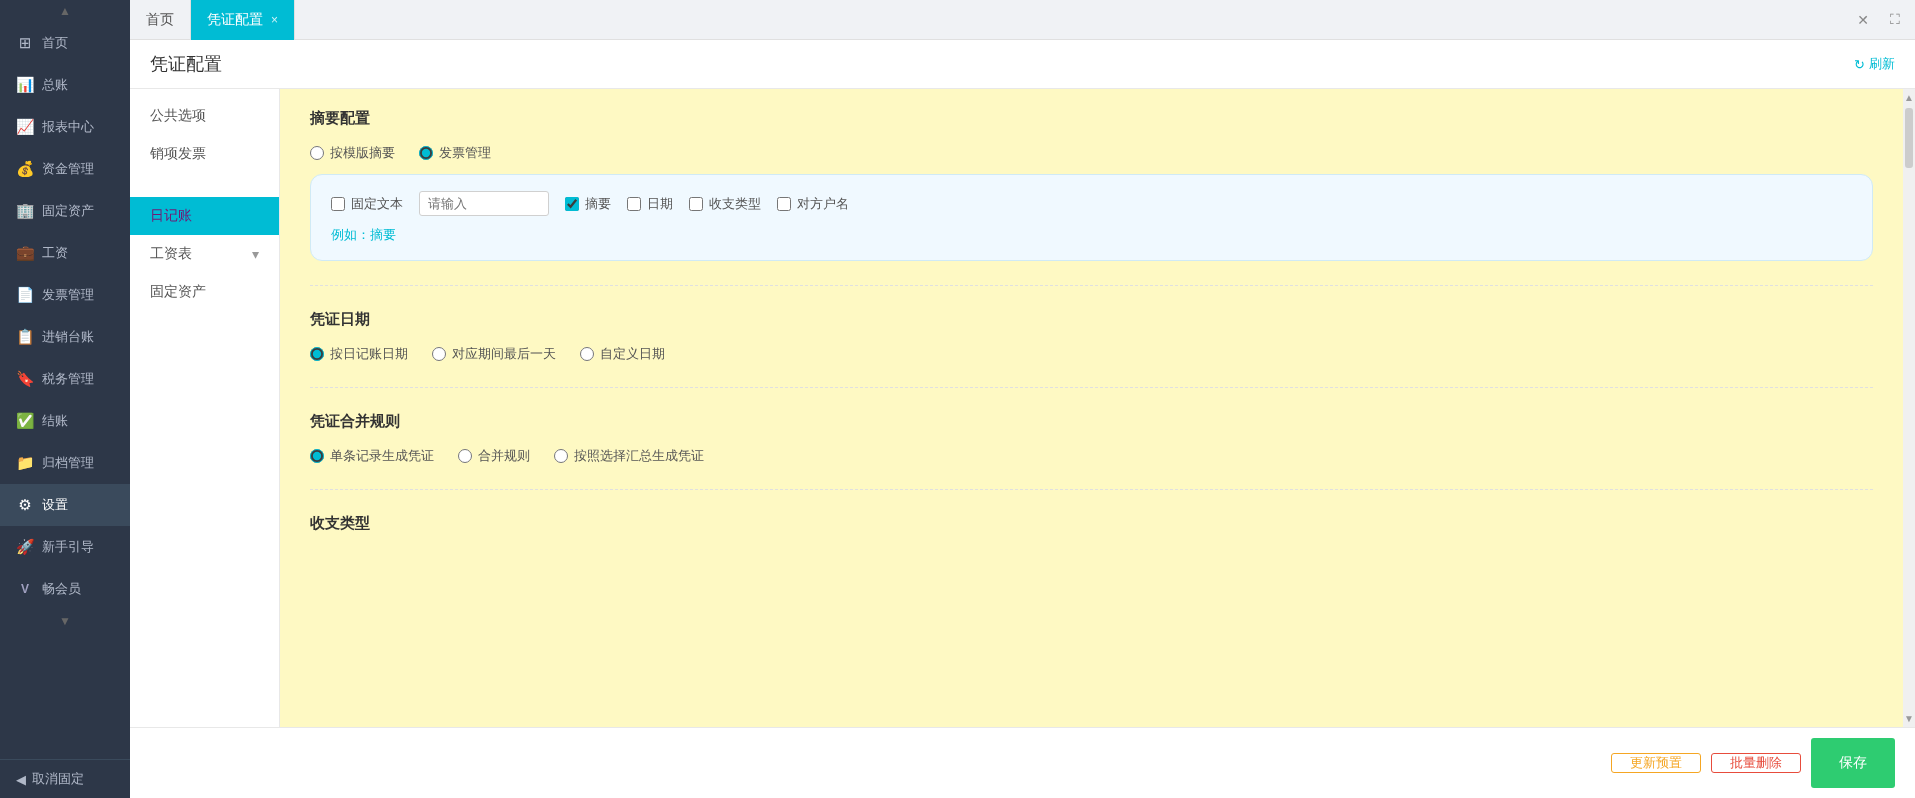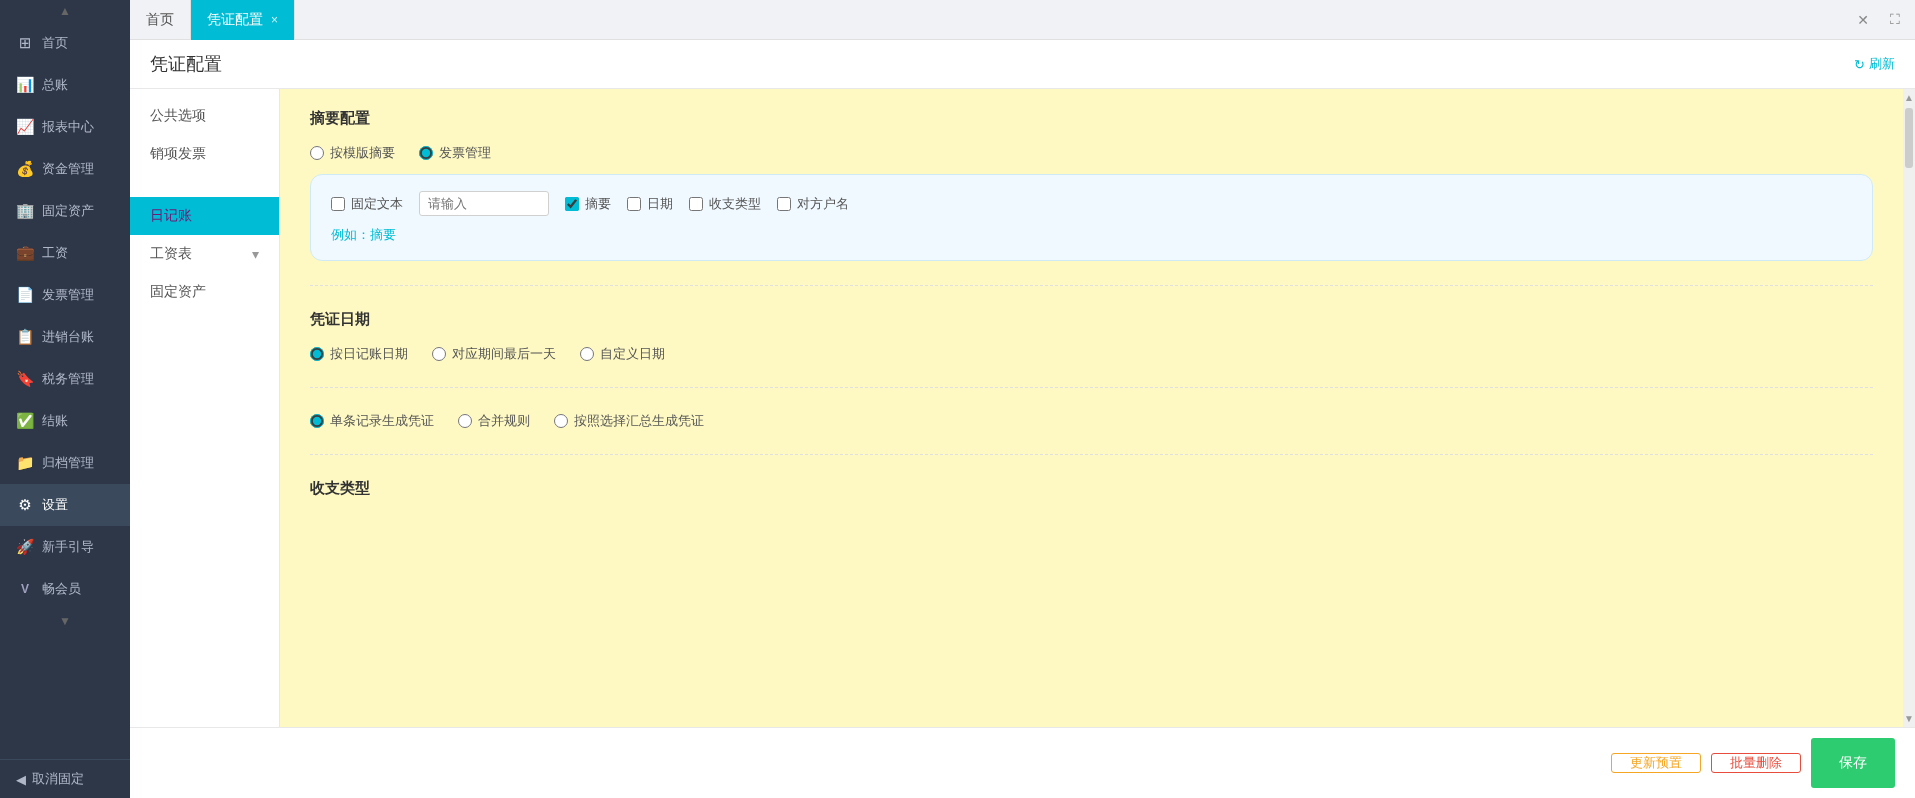--- a/index.html
+++ b/index.html
@@ -478,20 +478,21 @@
             <span>对应期间最后一天</span>
           </label>
           <label class="radio-label">
             <input type="radio" name="voucher-date" style="">
             <span>自定义日期</span>
           </label>
         </div>
       </div>
 
       <div class="section">
+        <div class="section-title">凭证合并规则</div>
         <div class="radio-group">
           <label class="radio-label">
             <input type="radio" name="merge-rule" checked="" style="">
             <span>单条记录生成凭证</span>
           </label>
           <label class="radio-label">
             <input type="radio" name="merge-rule" style="">
             <span>合并规则</span>
           </label>
           <label class="radio-label">

